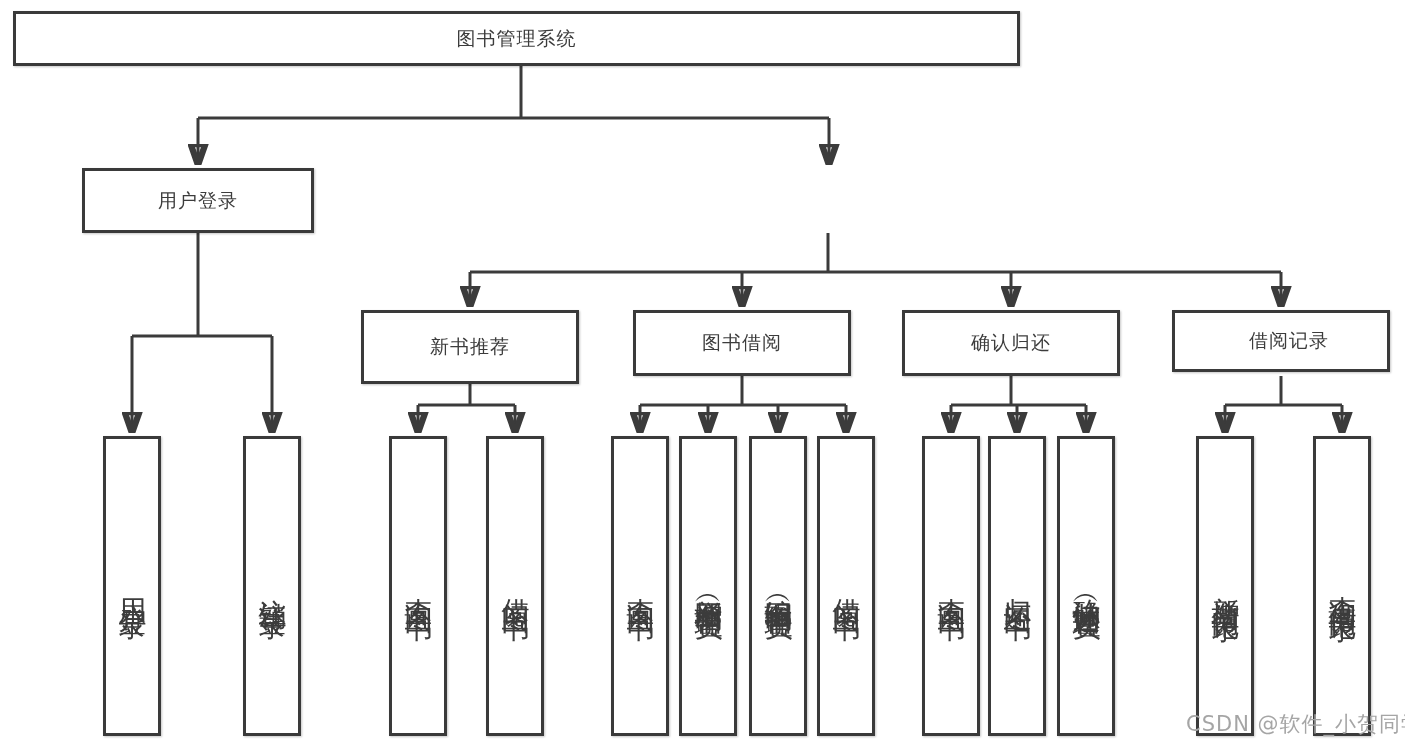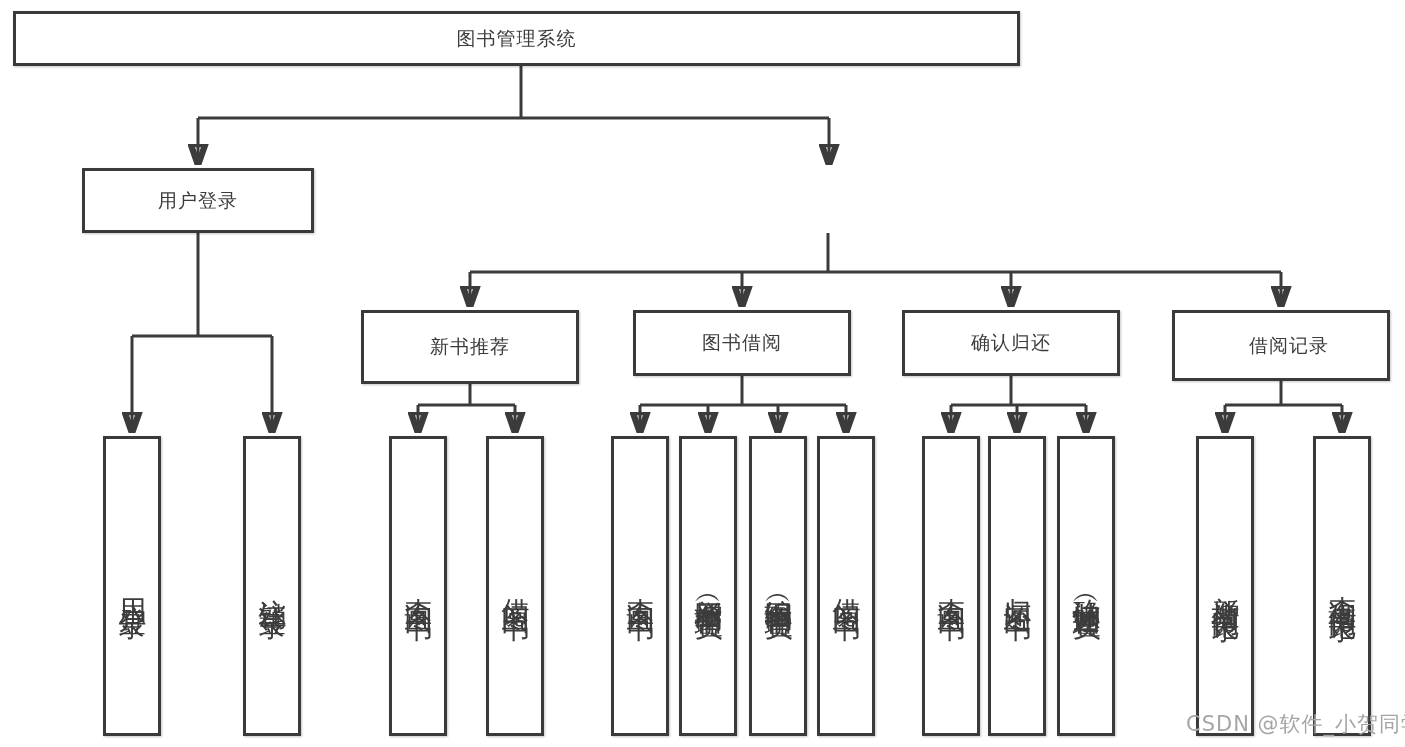--- a/index.html
+++ b/index.html
@@ -105,21 +105,21 @@
     </g>
   </svg>
 
   <div class="node h" style="left:13px; top:11px; width:1007px; height:55px;">图书管理系统</div>
 
   <div class="node h" style="left:82px; top:168px; width:232px; height:65px;">用户登录</div>
 
   <div class="node h" style="left:361px; top:310px; width:218px; height:74px;">新书推荐</div>
   <div class="node h" style="left:633px; top:310px; width:218px; height:66px;">图书借阅</div>
   <div class="node h" style="left:902px; top:310px; width:218px; height:66px;">确认归还</div>
-  <div class="node h" style="left:1172px; top:310px; width:218px; height:71px;padding-left:16px;">借阅记录</div>
+  <div class="node h" style="left:1172px; top:310px; width:218px; height:62px;padding-left:16px;">借阅记录</div>
 
   <div class="node v ls4" style="left:103px; top:436px; width:58px; height:300px;">用户登录</div>
   <div class="node v ls4" style="left:243px; top:436px; width:58px; height:300px;">注销登录</div>
 
   <div class="node v ls4" style="left:389px; top:436px; width:58px; height:300px;">查询图书</div>
   <div class="node v ls4" style="left:486px; top:436px; width:58px; height:300px;">借阅图书</div>
 
   <div class="node v ls4" style="left:611px; top:436px; width:58px; height:300px;">查询图书</div>
   <div class="node v ls9" style="left:679px; top:436px; width:58px; height:300px;">新增图书（管理员）</div>
   <div class="node v ls9" style="left:749px; top:436px; width:58px; height:300px;">编辑图书（管理员）</div>

